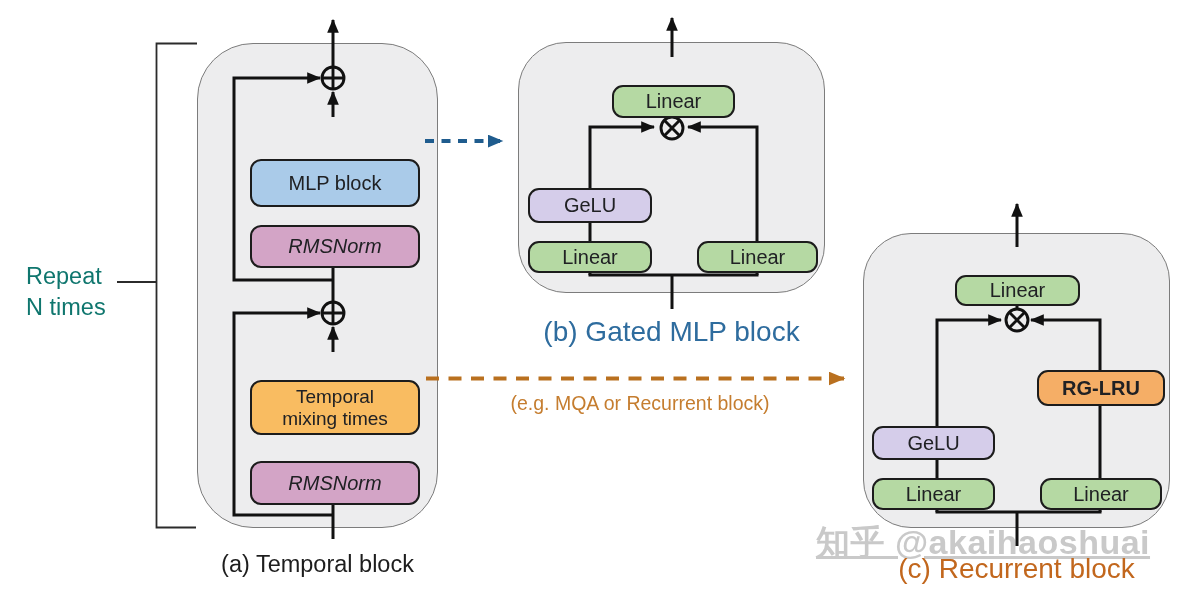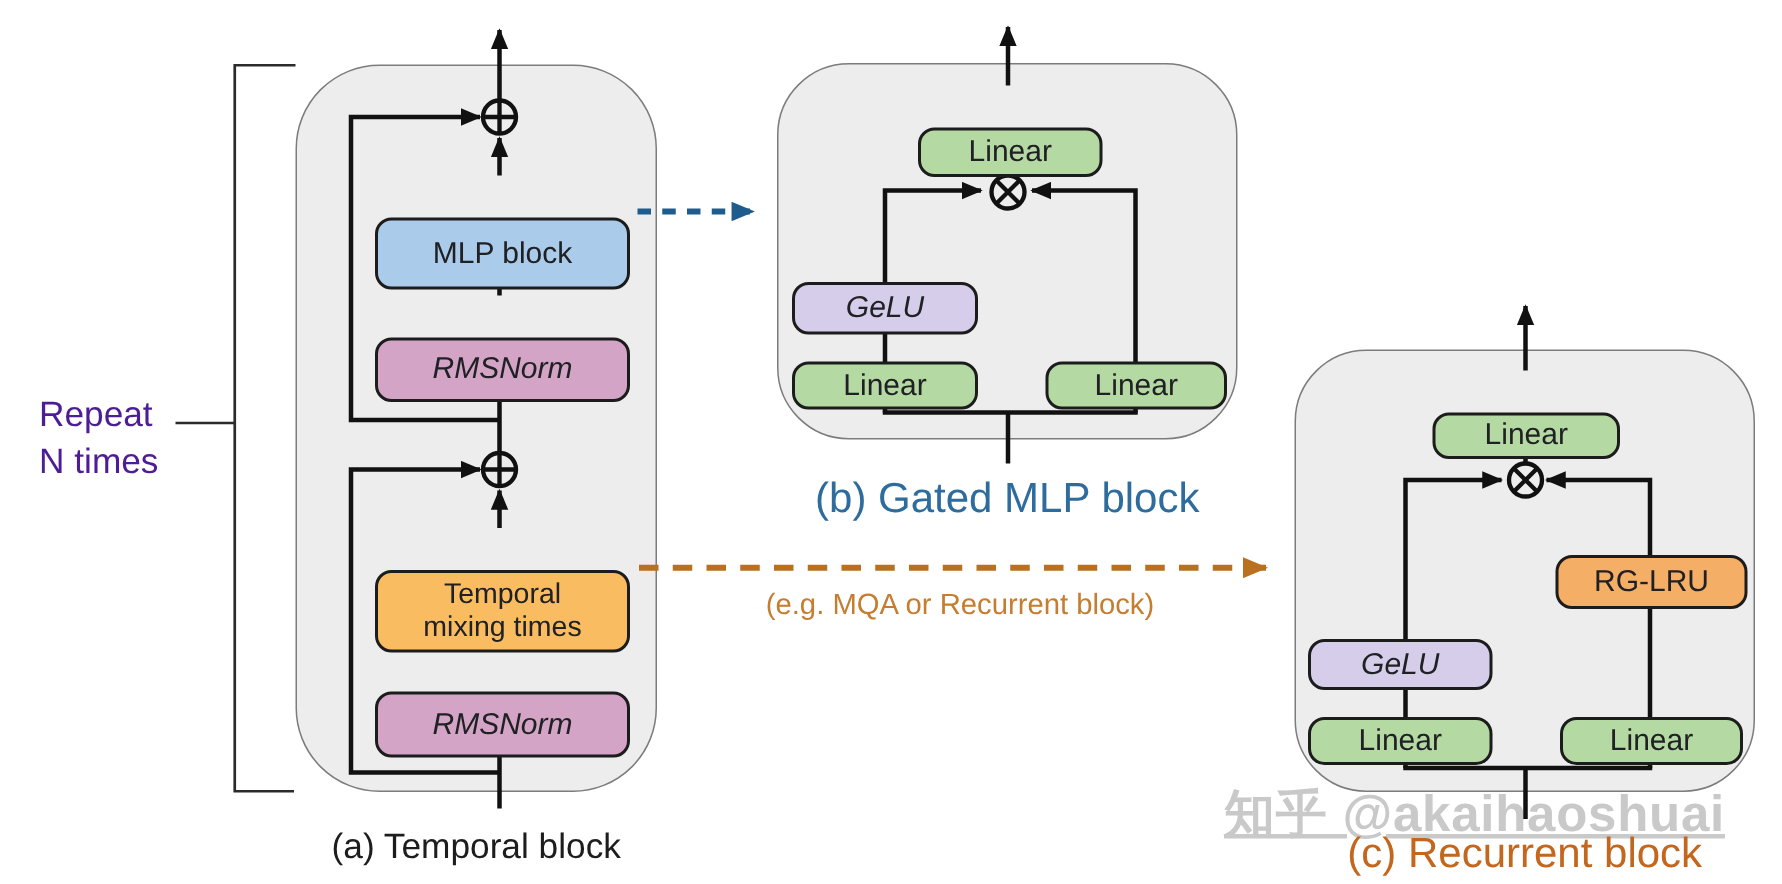--- a/index.html
+++ b/index.html
@@ -24,31 +24,31 @@
   svg.wires{position:absolute;left:0;top:0;pointer-events:none;}
   .node{
     position:absolute;box-sizing:border-box;border:2.6px solid #1c1c1c;border-radius:11px;
     display:flex;align-items:center;justify-content:center;text-align:center;
     font-size:20px;line-height:1.12;color:#202124;margin-top:28px;
   }
   .node span{display:inline-block;}
   .c-blue{background:var(--mlp_block);}
   .c-pink{background:var(--rmsnorm);font-style:italic;}
   .c-omix{background:var(--temporal_mixing);}
-  .c-olru{background:var(--rg_lru);}
+  .c-olru{background:var(--rg_lru);font-weight:bold;}
   .c-yellow{background:var(--temporal_conv);}
   .c-green{background:var(--linear);}
-  .c-purple{background:var(--gelu);font-style:italic;}
+  .c-purple{background:var(--gelu);}
   .wrap116{width:116px;font-size:19px;}
   .wrap110{width:110px;font-size:19px;}
   .caption{position:absolute;text-align:center;font-size:28px;color:#1d1d1d;}
   .cap-b{color:var(--gated_mlp_accent);}
   .cap-c{color:var(--recurrent_accent);}
   .arrow-label{position:absolute;text-align:center;font-size:19.5px;color:var(--mqa_arrow_label);}
-  .repeat-label{position:absolute;left:26px;top:261px;font-size:23.5px;line-height:1.32;color:#4c1d95;}
+  .repeat-label{position:absolute;left:26px;top:261px;font-size:23.5px;line-height:1.32;color:#0f766e;}
   .watermark{
     position:absolute;left:816px;top:520px;width:360px;font-size:34px;font-weight:600;
     letter-spacing:0.5px;color:var(--watermark_color);white-space:nowrap;
     text-shadow:1px 1px 0 #ffffff;
     text-decoration:underline;
   }
 </style>
 </head>
 <body>
 
@@ -126,21 +126,21 @@
     <g stroke="#111" stroke-width="2.9" fill="#ededee">
       <circle cx="672" cy="128" r="11"></circle>
       <path d="M664.3,120.3 L679.7,135.7 M679.7,120.3 L664.3,135.7" fill="none"></path>
     </g>
     <g stroke="#111" stroke-width="2.9" fill="#ededee">
       <circle cx="1017" cy="320" r="11"></circle>
       <path d="M1009.3,312.3 L1024.7,327.7 M1024.7,312.3 L1009.3,327.7" fill="none"></path>
     </g>
   </svg>
 
-  <div class="node c-blue" style="left:250px;top:117px;width:170px;height:48px">MLP block</div>
+  <div class="node c-blue" style="left:250px;top:131px;width:170px;height:48px">MLP block</div>
   <div class="node c-pink" style="left:250px;top:197px;width:170px;height:43px">RMSNorm</div>
   <div class="node c-omix" style="left:250px;top:352px;width:170px;height:55px">
     <span class="wrap116">Temporal mixing times</span>
   </div>
   <div class="node c-pink" style="left:250px;top:433px;width:170px;height:44px">RMSNorm</div>
 
   <div class="node c-green" style="left:612px;top:57px;width:123px;height:33px">Linear</div>
   <div class="node c-purple" style="left:528px;top:160px;width:124px;height:35px">GeLU</div>
   <div class="node c-green" style="left:528px;top:213px;width:124px;height:32px">Linear</div>
   <div class="node c-green" style="left:697px;top:213px;width:121px;height:32px">Linear</div>

